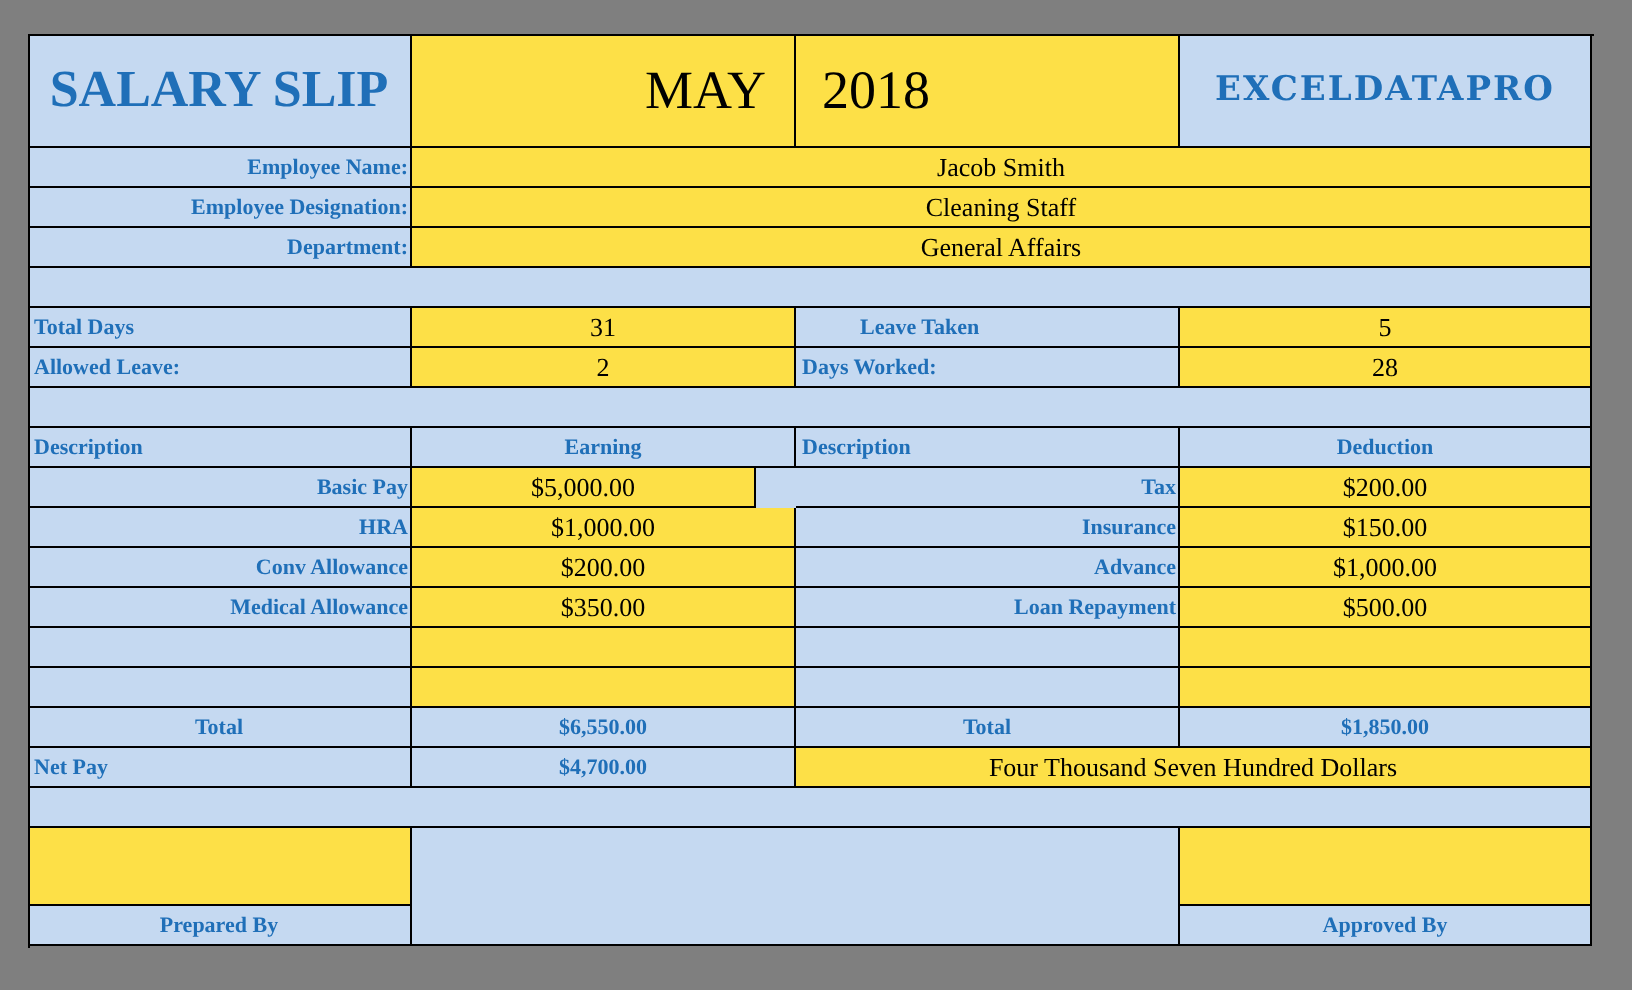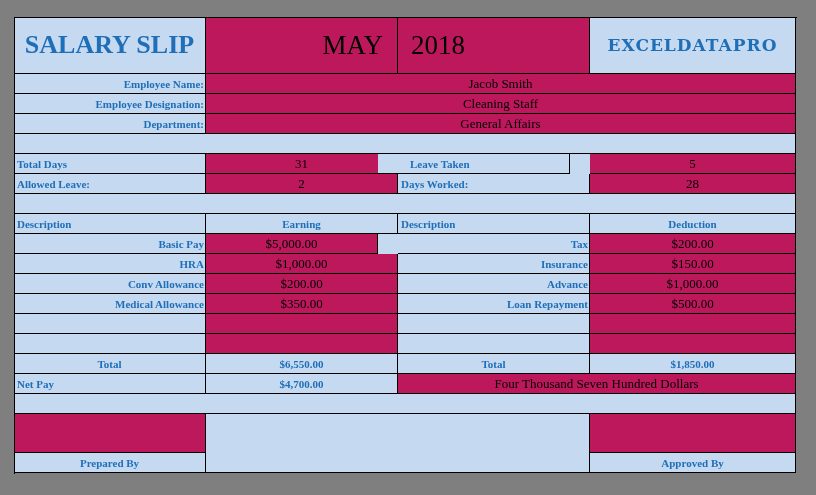--- a/index.html
+++ b/index.html
@@ -1,20 +1,20 @@
 <!DOCTYPE html>
 <html><head>
 <meta charset="utf-8">
 <style>
   html, body { margin:0; padding:0; }
   body { width:816px; height:495px; background:#7f7f7f; position:relative; overflow:hidden; font-family:"Liberation Serif", serif; }
   .sheet { position:absolute; left:14px; top:17px; width:782px; height:456px; background:#c5d9f1; }
   .c { position:absolute; box-sizing:border-box; border-right:1px solid #000; border-bottom:1px solid #000; display:flex; align-items:center; overflow:hidden; white-space:nowrap; }
   .blue { background:#c5d9f1; }
-  .white { background:#be185d; }
+  .white { background:#fde047; }
   .lbl { color:#1f6fb8; font-weight:bold; font-size:11px; }
   .val { color:#000; font-size:13px; }
   .ctr { justify-content:center; }
   .rt { justify-content:flex-end; padding-right:1px; }
   .lt { justify-content:flex-start; padding-left:3px; }
   .title { color:#1f6fb8; font-weight:bold; font-size:26px; }
   .big { color:#000; font-size:27px; }
   .brand { color:#1f6fb8; font-weight:bold; font-size:17px; letter-spacing:1px; font-family:"DejaVu Serif", serif; }
   .outer { position:absolute; left:14px; top:17px; width:783px; height:457px; box-sizing:border-box; border-left:1px solid #000; border-top:1px solid #000; pointer-events:none; }
 </style>
@@ -32,21 +32,21 @@
   <div class="c white ctr val" style="left:192px;top:57px;width:590px;height:20px;">Jacob Smith</div>
   <div class="c blue rt lbl" style="left:0;top:77px;width:192px;height:20px;">Employee Designation:</div>
   <div class="c white ctr val" style="left:192px;top:77px;width:590px;height:20px;">Cleaning Staff</div>
   <div class="c blue rt lbl" style="left:0;top:97px;width:192px;height:20px;">Department:</div>
   <div class="c white ctr val" style="left:192px;top:97px;width:590px;height:20px;">General Affairs</div>
 
   <div class="c blue" style="left:0;top:117px;width:782px;height:20px;"></div>
 
   <div class="c blue lt lbl" style="left:0;top:137px;width:192px;height:20px;">Total Days</div>
   <div class="c white ctr val" style="left:192px;top:137px;width:192px;height:20px;">31</div>
-  <div class="c blue lt lbl" style="left:364px;top:137px;width:192px;height:20px;padding-left:32px;">Leave Taken</div>
+  <div class="c blue lt lbl" style="left:384px;top:137px;width:192px;height:20px;padding-left:32px;">Leave Taken</div>
   <div class="c white ctr val" style="left:576px;top:137px;width:206px;height:20px;">5</div>
 
   <div class="c blue lt lbl" style="left:0;top:157px;width:192px;height:20px;">Allowed Leave:</div>
   <div class="c white ctr val" style="left:192px;top:157px;width:192px;height:20px;">2</div>
   <div class="c blue lt lbl" style="left:384px;top:157px;width:192px;height:20px;">Days Worked:</div>
   <div class="c white ctr val" style="left:576px;top:157px;width:206px;height:20px;">28</div>
 
   <div class="c blue" style="left:0;top:177px;width:782px;height:20px;"></div>
 
   <div class="c blue lt lbl" style="left:0;top:197px;width:192px;height:20px;">Description</div>

